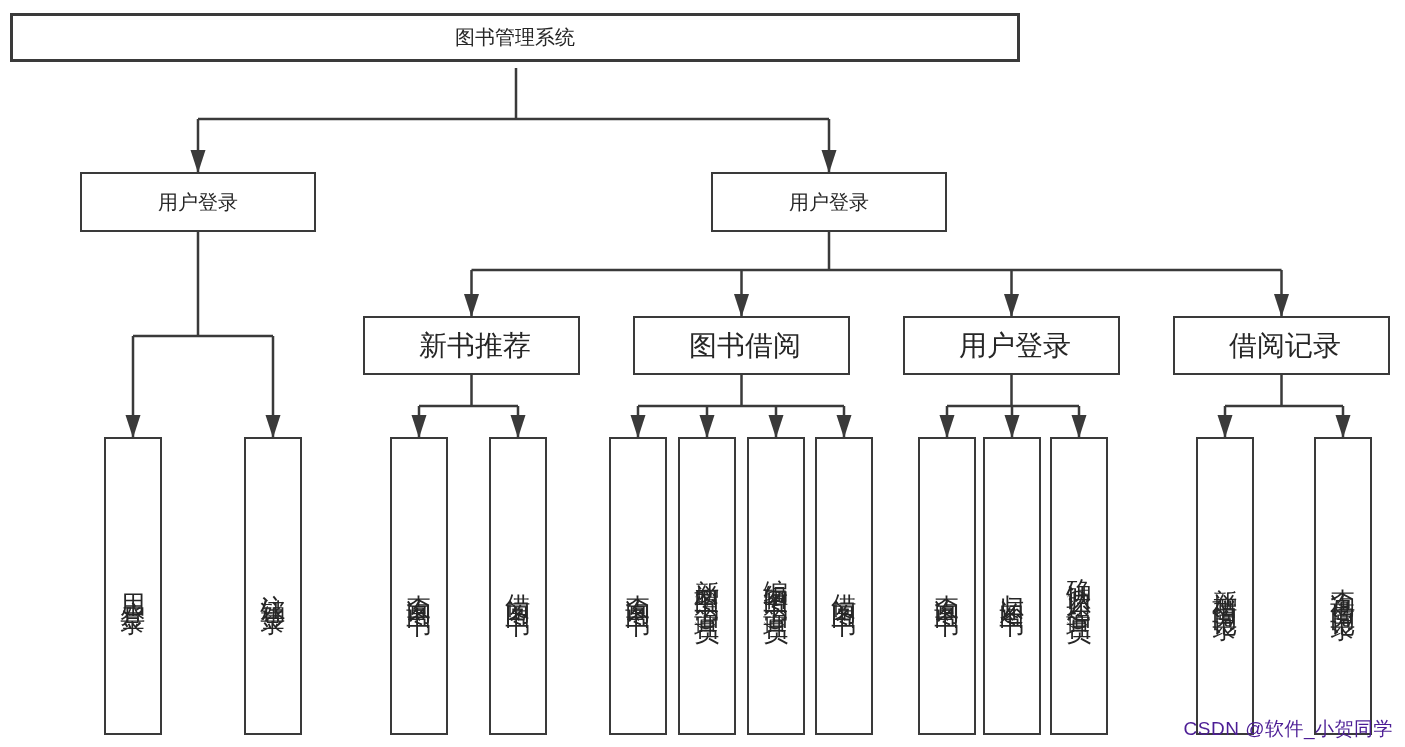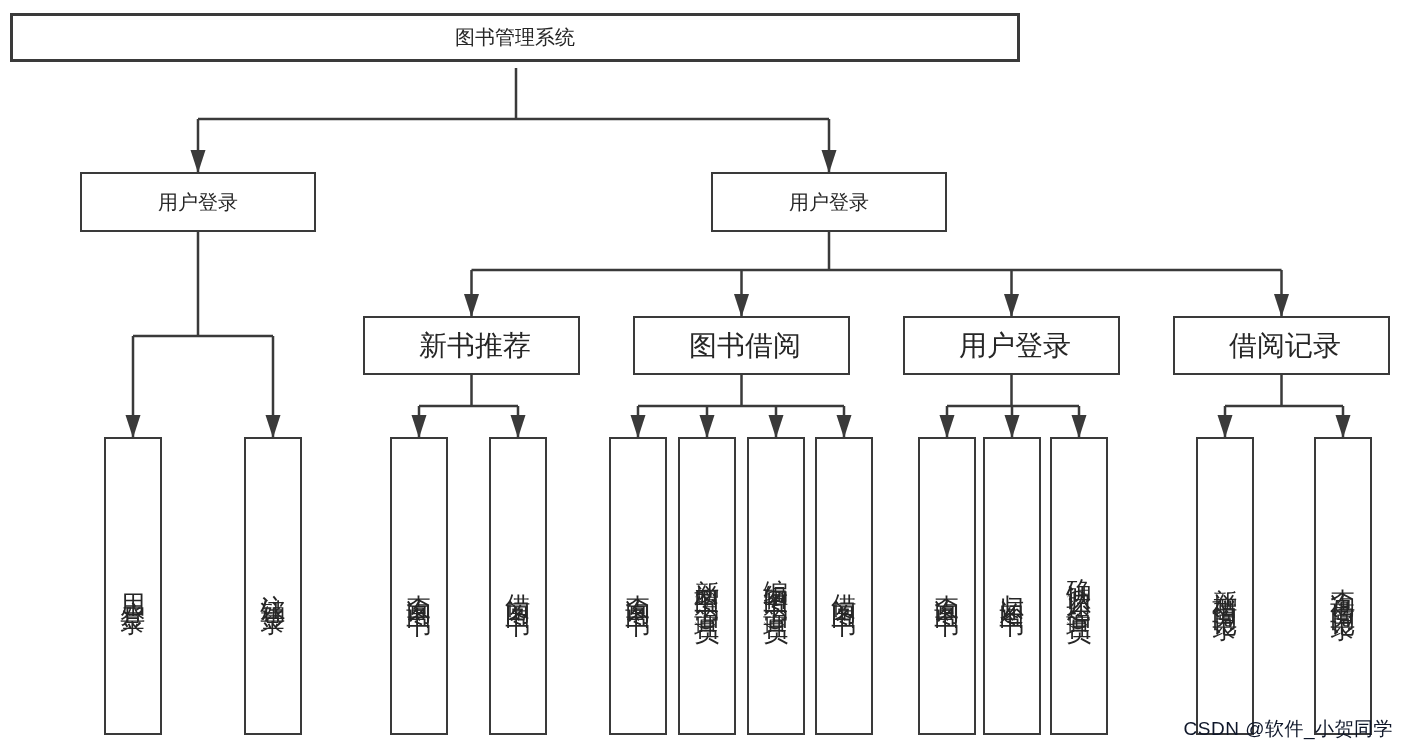--- a/index.html
+++ b/index.html
@@ -65,21 +65,21 @@
     line-height: 1.05;
     letter-spacing: 6px;
     white-space: nowrap;
   }
   .watermark {
     position: absolute;
     top: 716px;
     right: 12px;
     font-size: 19px;
     letter-spacing: 0.5px;
-    color: #0f172a;
+    color: #4c1d95;
     z-index: 2;
     white-space: nowrap;
   }
 </style>
 </head>
 <body>
 
 <div class="canvas">
 
   <svg class="connectors" width="1405" height="747" viewBox="0 0 1405 747">

